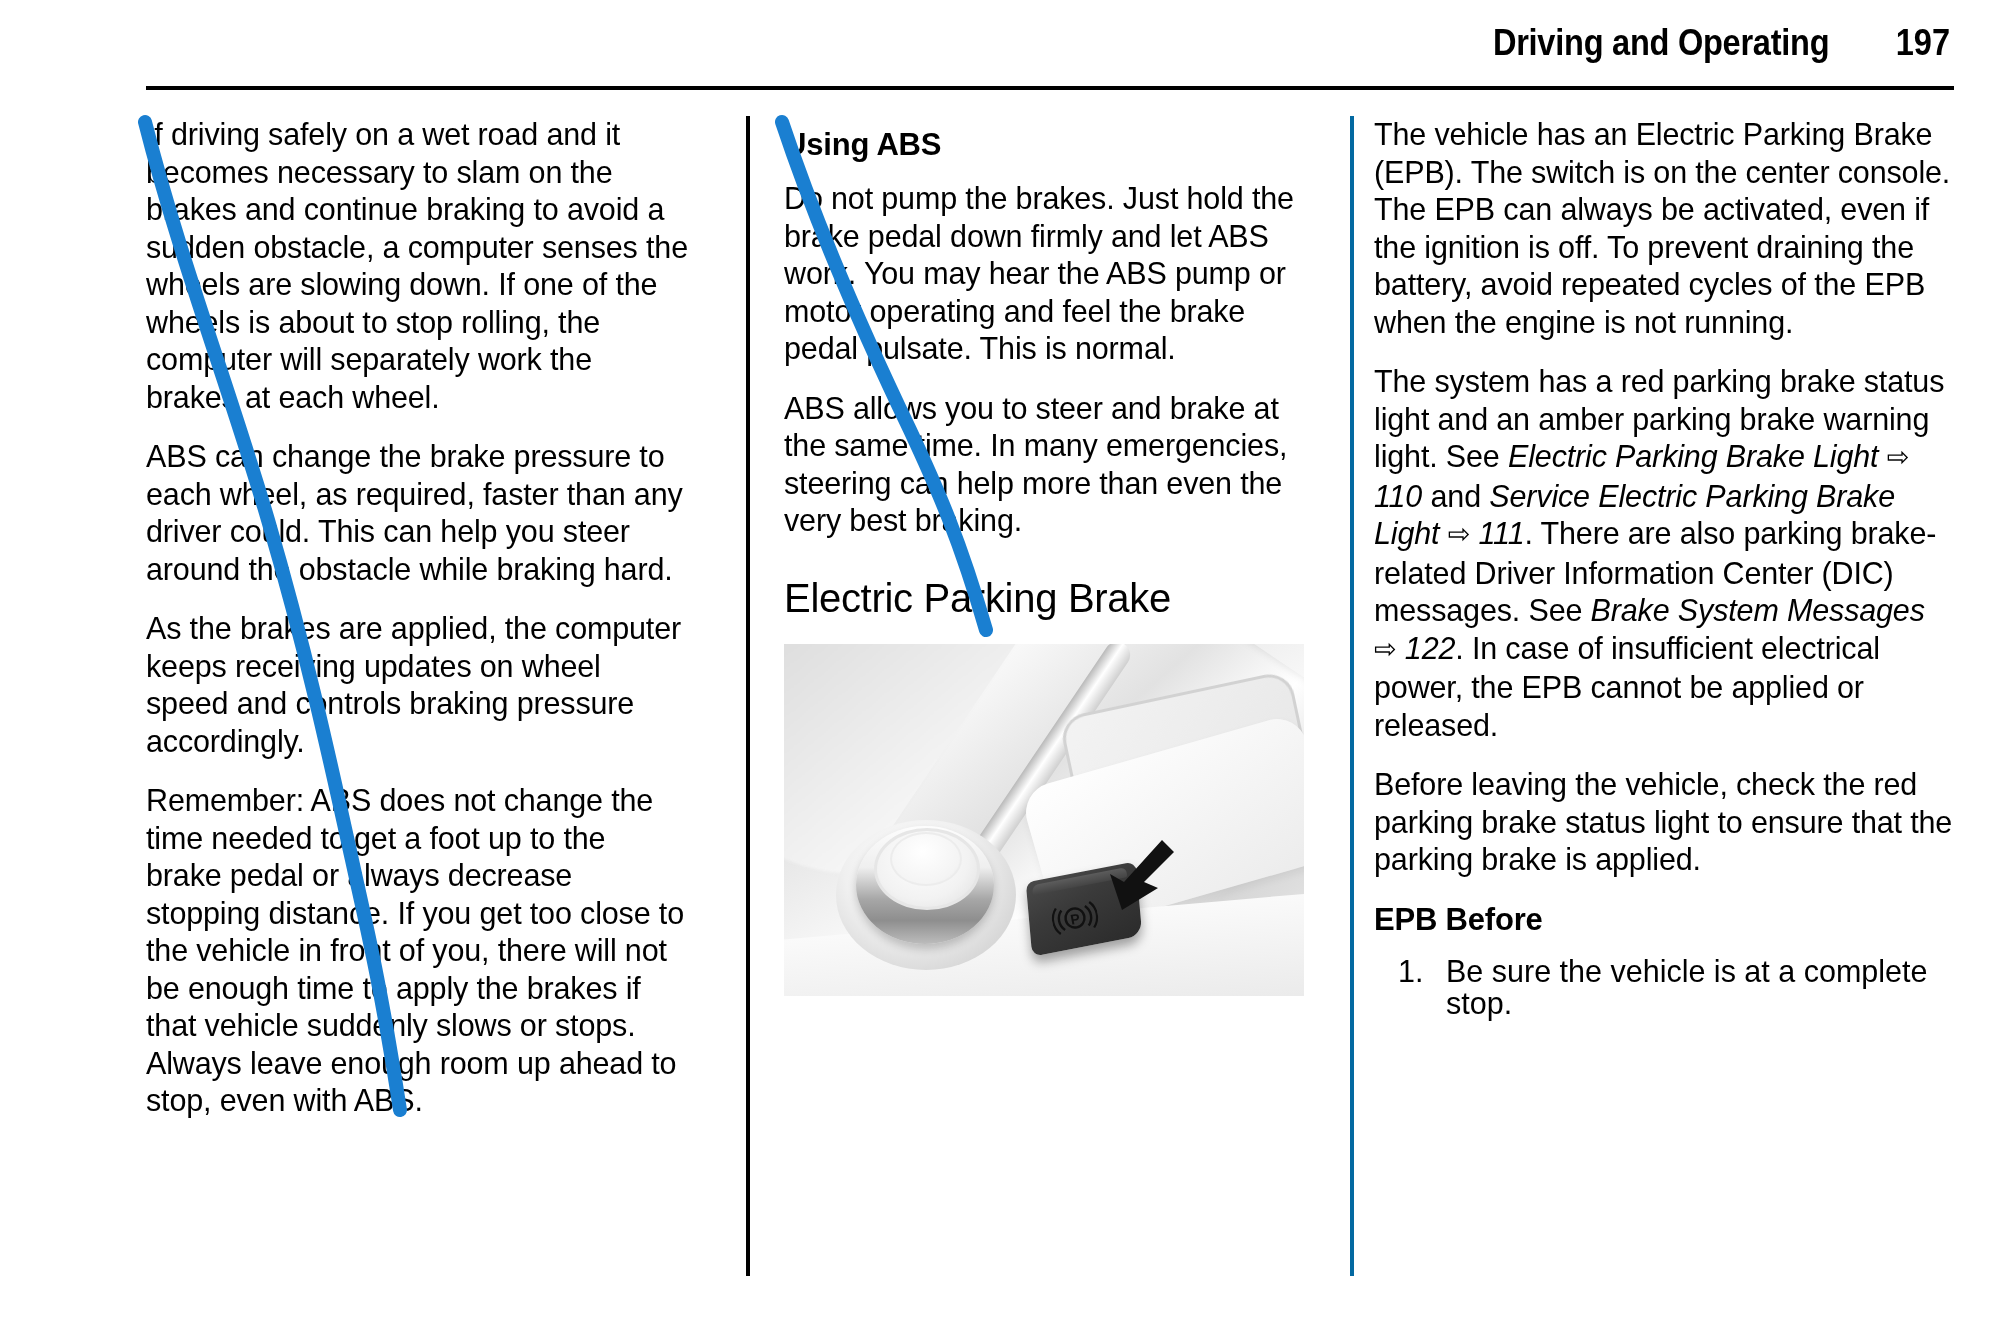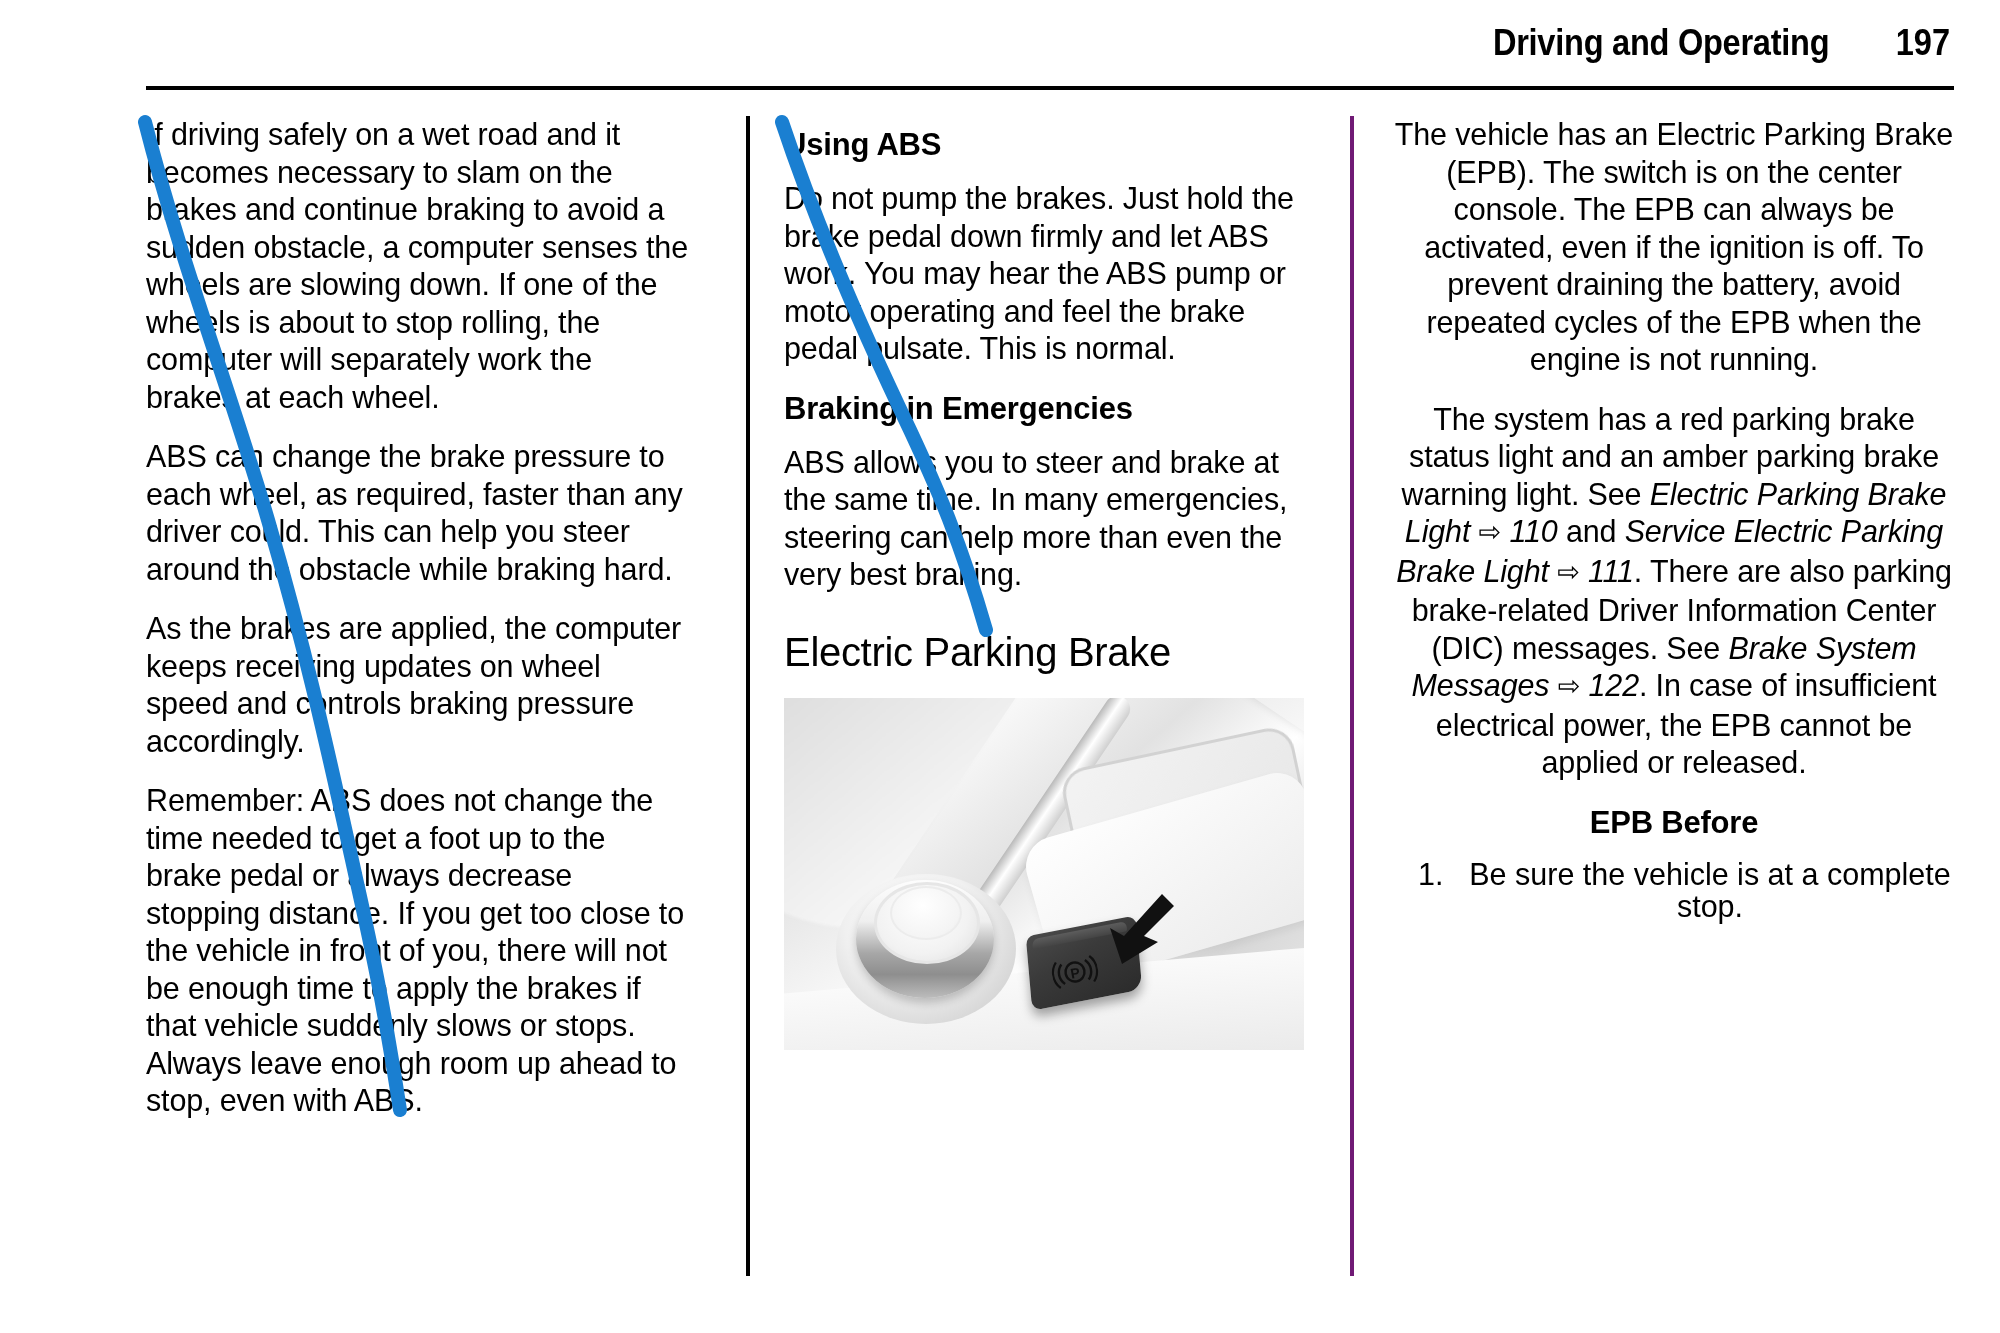--- a/index.html
+++ b/index.html
@@ -64,22 +64,22 @@
     height: 1160px;
     display: flex;
   }
   .col {
     position: relative;
     box-sizing: border-box;
   }
   .col-1 { width: 600px; padding-right: 58px; }
   .col-2 { width: 604px; padding-left: 34px; padding-right: 30px;
            border-left: 4px solid #000; }
-  .col-3 { width: 604px; padding-left: 40px;
-           border-left: 4px solid #701a75; text-align: center; }
+  .col-3 { width: 604px; padding-left: 20px;
+           border-left: 4px solid #0369a1; }
 
   
   .col-2, .col-3 { border-left-width: 4px; }
 
   p.body {
     margin: 0 0 22px 0;
     font-size: 30.5px;
     line-height: 37.5px;
     letter-spacing: -0.15px;
   }
@@ -302,21 +302,20 @@
     <p class="body">If driving safely on a wet road and it becomes necessary to slam on the brakes and continue braking to avoid a sudden obstacle, a computer senses the wheels are slowing down. If one of the wheels is about to stop rolling, the computer will separately work the brakes at each wheel.</p>
     <p class="body">ABS can change the brake pressure to each wheel, as required, faster than any driver could. This can help you steer around the obstacle while braking hard.</p>
     <p class="body">As the brakes are applied, the computer keeps receiving updates on wheel speed and controls braking pressure accordingly.</p>
     <p class="body">Remember: ABS does not change the time needed to get a foot up to the brake pedal or always decrease stopping distance. If you get too close to the vehicle in front of you, there will not be enough time to apply the brakes if that vehicle suddenly slows or stops. Always leave enough room up ahead to stop, even with ABS.</p>
   </div>
 
   <div class="col col-2">
     <h2 class="sub">Using ABS</h2>
     <p class="body">Do not pump the brakes. Just hold the brake pedal down firmly and let ABS work. You may hear the ABS pump or motor operating and feel the brake pedal pulsate. This is normal.</p>
 
-    <h2 class="sub">Braking in Emergencies</h2>
     <p class="body">ABS allows you to steer and brake at the same time. In many emergencies, steering can help more than even the very best braking.</p>
 
     <h1 class="major">Electric Parking Brake</h1>
 
     <div class="photo">
       <div class="console-top"></div>
       <div class="trim-diag"></div>
       <div class="trim-line"></div>
       <div class="inner-panel"></div>
       <div class="pocket"></div>
@@ -342,20 +341,21 @@
         <path d="M58 2 L70 14 L40 44 L54 50 L18 72 L6 36 L20 44 Z" fill="#111111"></path>
       </svg>
     </div>
   </div>
 
   <div class="col col-3">
     <p class="body">The vehicle has an Electric Parking Brake (EPB). The switch is on the center console. The EPB can always be activated, even if the ignition is off. To prevent draining the battery, avoid repeated cycles of the EPB when the engine is not running.</p>
 
     <p class="body"><span>The system has a red parking brake status light and an amber parking brake warning light. See </span><span class="xref">Electric Parking Brake Light</span><span class="xref"> </span><span class="xref xref-arrow">⇨</span><span class="xref"> </span><span class="xref">110</span><span> and </span><span class="xref">Service Electric Parking Brake Light</span><span class="xref"> </span><span class="xref xref-arrow">⇨</span><span class="xref"> </span><span class="xref">111</span><span>. There are also parking brake-related Driver Information Center (DIC) messages. See </span><span class="xref">Brake System Messages</span><span class="xref"> </span><span class="xref xref-arrow">⇨</span><span class="xref"> </span><span class="xref">122</span><span>. In case of insufficient electrical power, the EPB cannot be applied or released.</span></p>
 
+    <p class="body">Before leaving the vehicle, check the red parking brake status light to ensure that the parking brake is applied.</p>
 
     <h2 class="sub">EPB Before</h2>
 
     <ol class="steps">
       <li>Be sure the vehicle is at a complete stop.</li>
     </ol>
   </div>
 </div>
 
 <svg class="annotation-layer" viewBox="0 0 2000 1333">

